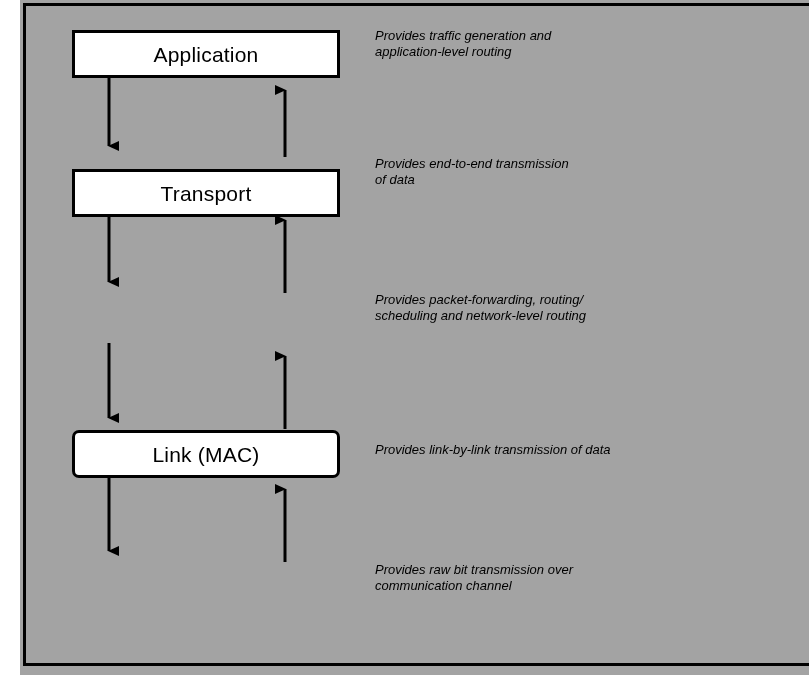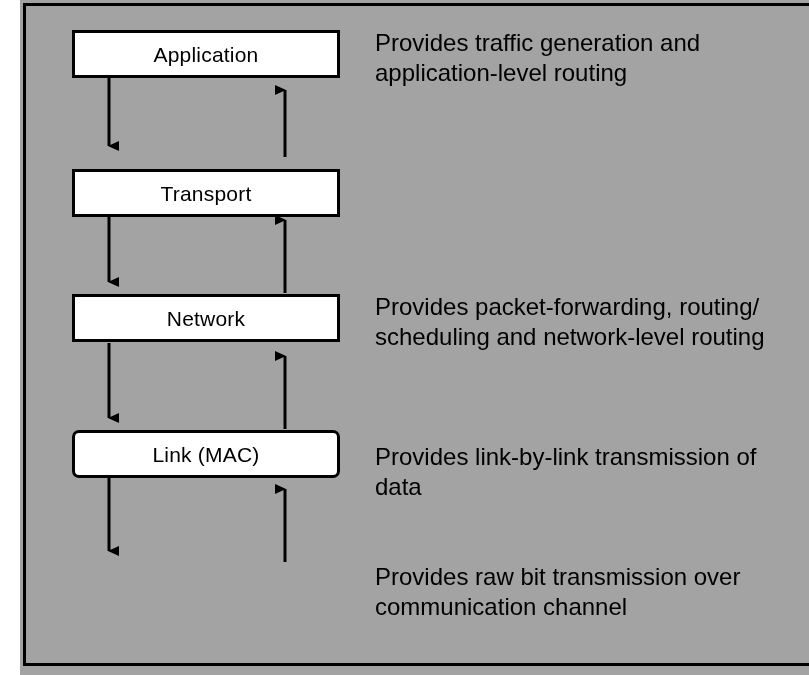--- a/index.html
+++ b/index.html
@@ -49,24 +49,25 @@
   .layer-box .layer-label {
     font-size: 21px;
     color: #000000;
     line-height: 1;
     letter-spacing: 0.2px;
   }
   .desc {
     position: absolute;
     left: 355px;
     width: 430px;
-    font-size: 24px;
+    font-size: 13px;
     color: #000000;
     line-height: 1.25;
     white-space: pre-line;
+    font-style: italic;
   }
   .arrow-svg {
     position: absolute;
     left: 0;
     top: 0;
     width: 809px;
     height: 675px;
     pointer-events: none;
   }
 </style>
@@ -111,24 +112,23 @@
 
     <div class="layer-box" style="top:30px;">
       <span class="layer-label">Application</span>
     </div>
     <div class="desc" style="top:28px;">Provides traffic generation and
 application-level routing</div>
 
     <div class="layer-box" style="top:169px;">
       <span class="layer-label">Transport</span>
     </div>
+    <div class="desc" style="top:156px;">Provides end-to-end transmission
+of data</div>
 
-    <div class="layer-box" style="top:294px;">
-      <span class="layer-label">Network</span>
-    </div>
     <div class="desc" style="top:292px;">Provides packet-forwarding, routing/
 scheduling and network-level routing</div>
 
     <div class="layer-box" style="top:430px;border-radius:7px;">
       <span class="layer-label">Link (MAC)</span>
     </div>
     <div class="desc" style="top:442px;">Provides link-by-link transmission of data</div>
 
     <div class="desc" style="top:562px;">Provides raw bit transmission over
 communication channel</div>

